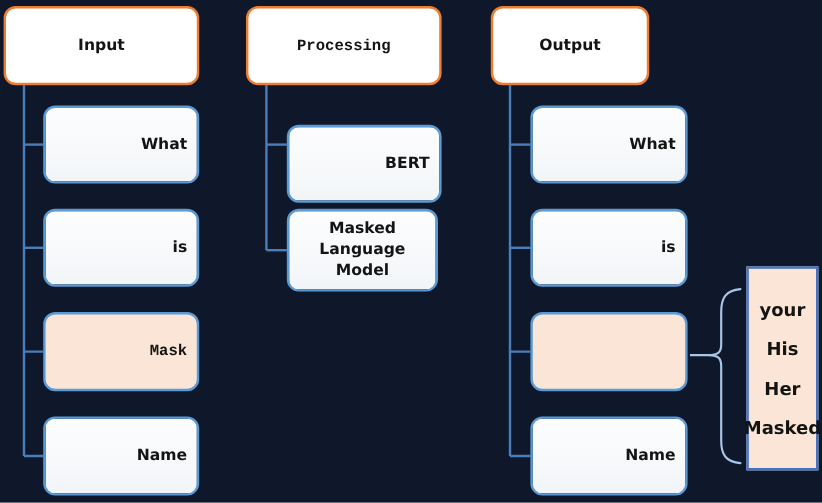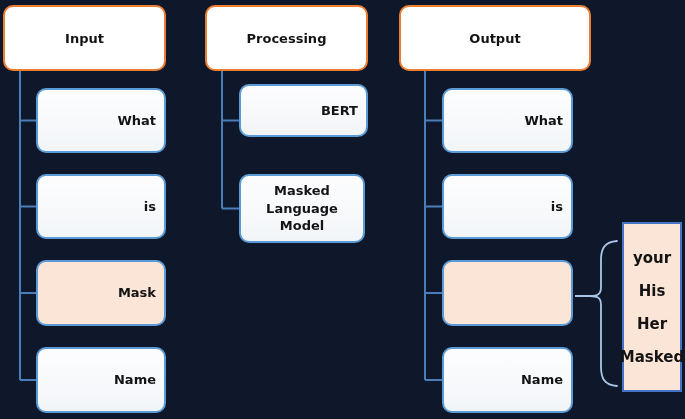--- a/index.html
+++ b/index.html
@@ -43,28 +43,28 @@
     padding: 2px 8px;
     justify-content: flex-end;
   }
   .node.highlight {
     background: #FBE5D6;
   }
   
   .hdr-input   { left: 3px;   top: 5px;  width: 163px; height: 66px; }
   .in-what     { left: 36px;  top: 88px;  width: 130px; height: 65px; }
   .in-is       { left: 36px;  top: 174px; width: 130px; height: 65px; }
-  .in-mask     { left: 36px;  top: 260px; width: 130px; height: 66px; }
+  .in-mask     { left: 36px;  top: 260px; width: 130px; height: 66px; font-family: Liberation Mono, monospace; }
   .in-name     { left: 36px;  top: 347px; width: 130px; height: 66px; }
   
-  .hdr-proc    { left: 205px; top: 5px;  width: 163px; height: 66px; }
-  .pr-bert     { left: 239px; top: 84px;  width: 129px; height: 53px; }
+  .hdr-proc    { left: 205px; top: 5px;  width: 163px; height: 66px; font-family: Liberation Mono, monospace; }
+  .pr-bert     { left: 239px; top: 104px;  width: 129px; height: 65px; }
   .pr-mlm      { left: 239px; top: 174px; width: 126px; height: 69px; }
   
-  .hdr-out     { left: 399px; top: 5px;  width: 192px; height: 66px; }
+  .hdr-out     { left: 409px; top: 5px;  width: 132px; height: 66px; }
   .out-what    { left: 442px; top: 88px;  width: 131px; height: 65px; }
   .out-is      { left: 442px; top: 174px; width: 131px; height: 65px; }
   .out-mask    { left: 442px; top: 260px; width: 131px; height: 66px; }
   .out-name    { left: 442px; top: 347px; width: 131px; height: 66px; }
   
   .pred-box {
     position: absolute;
     z-index: 2;
     left: 622px; top: 222px;
     width: 60px; height: 170px;

